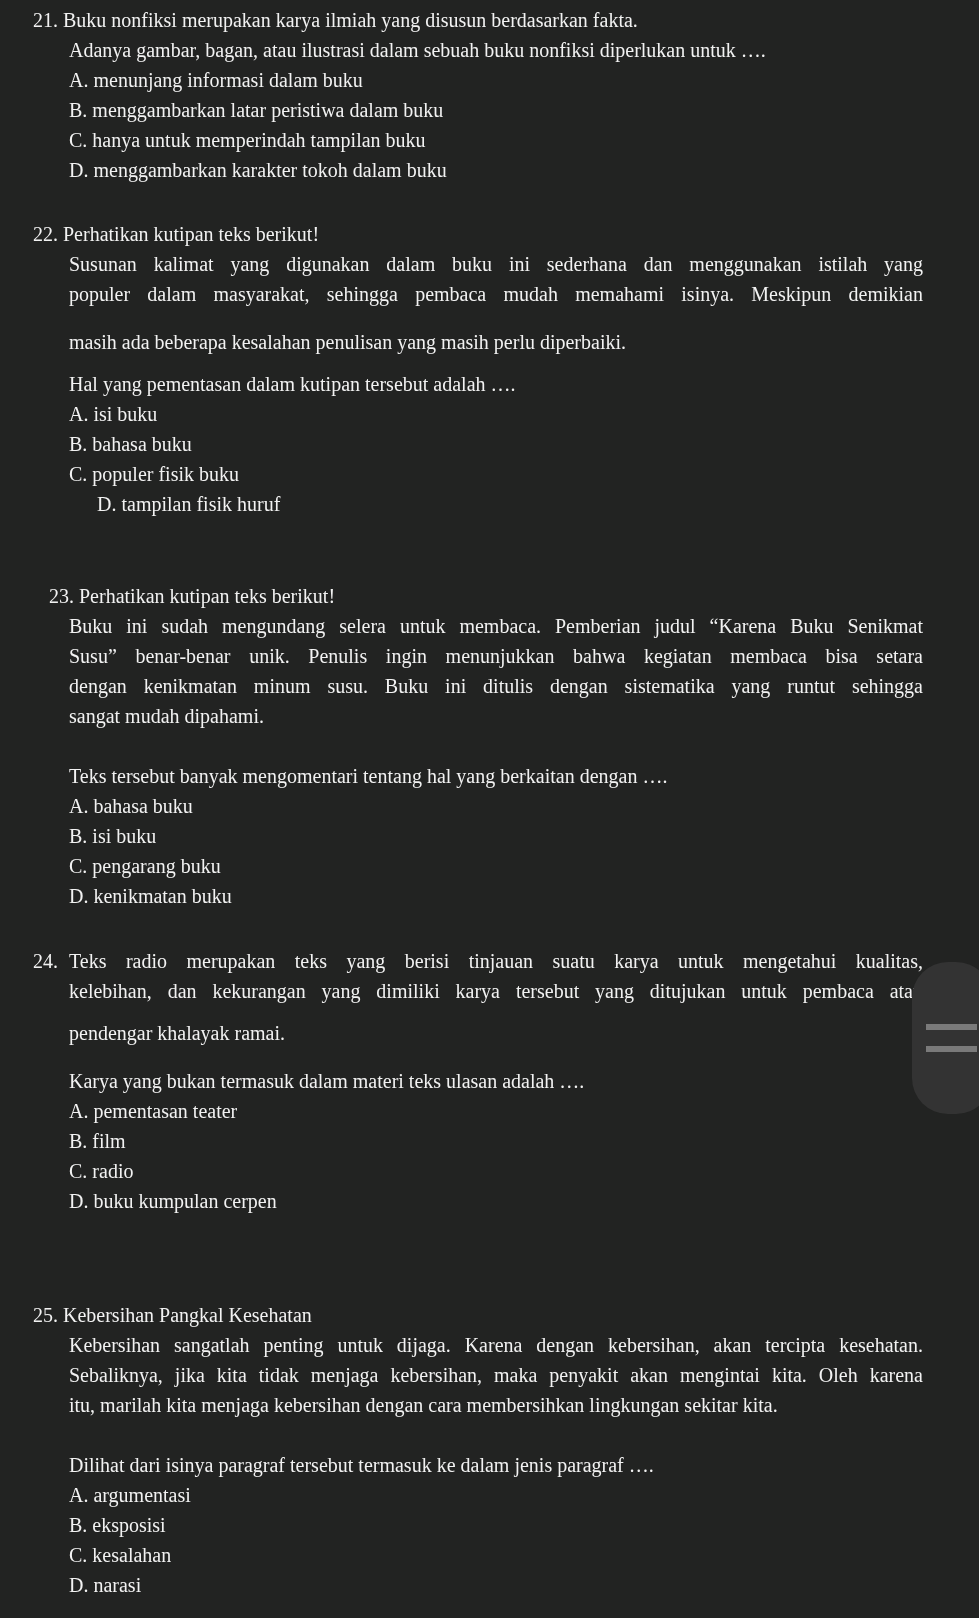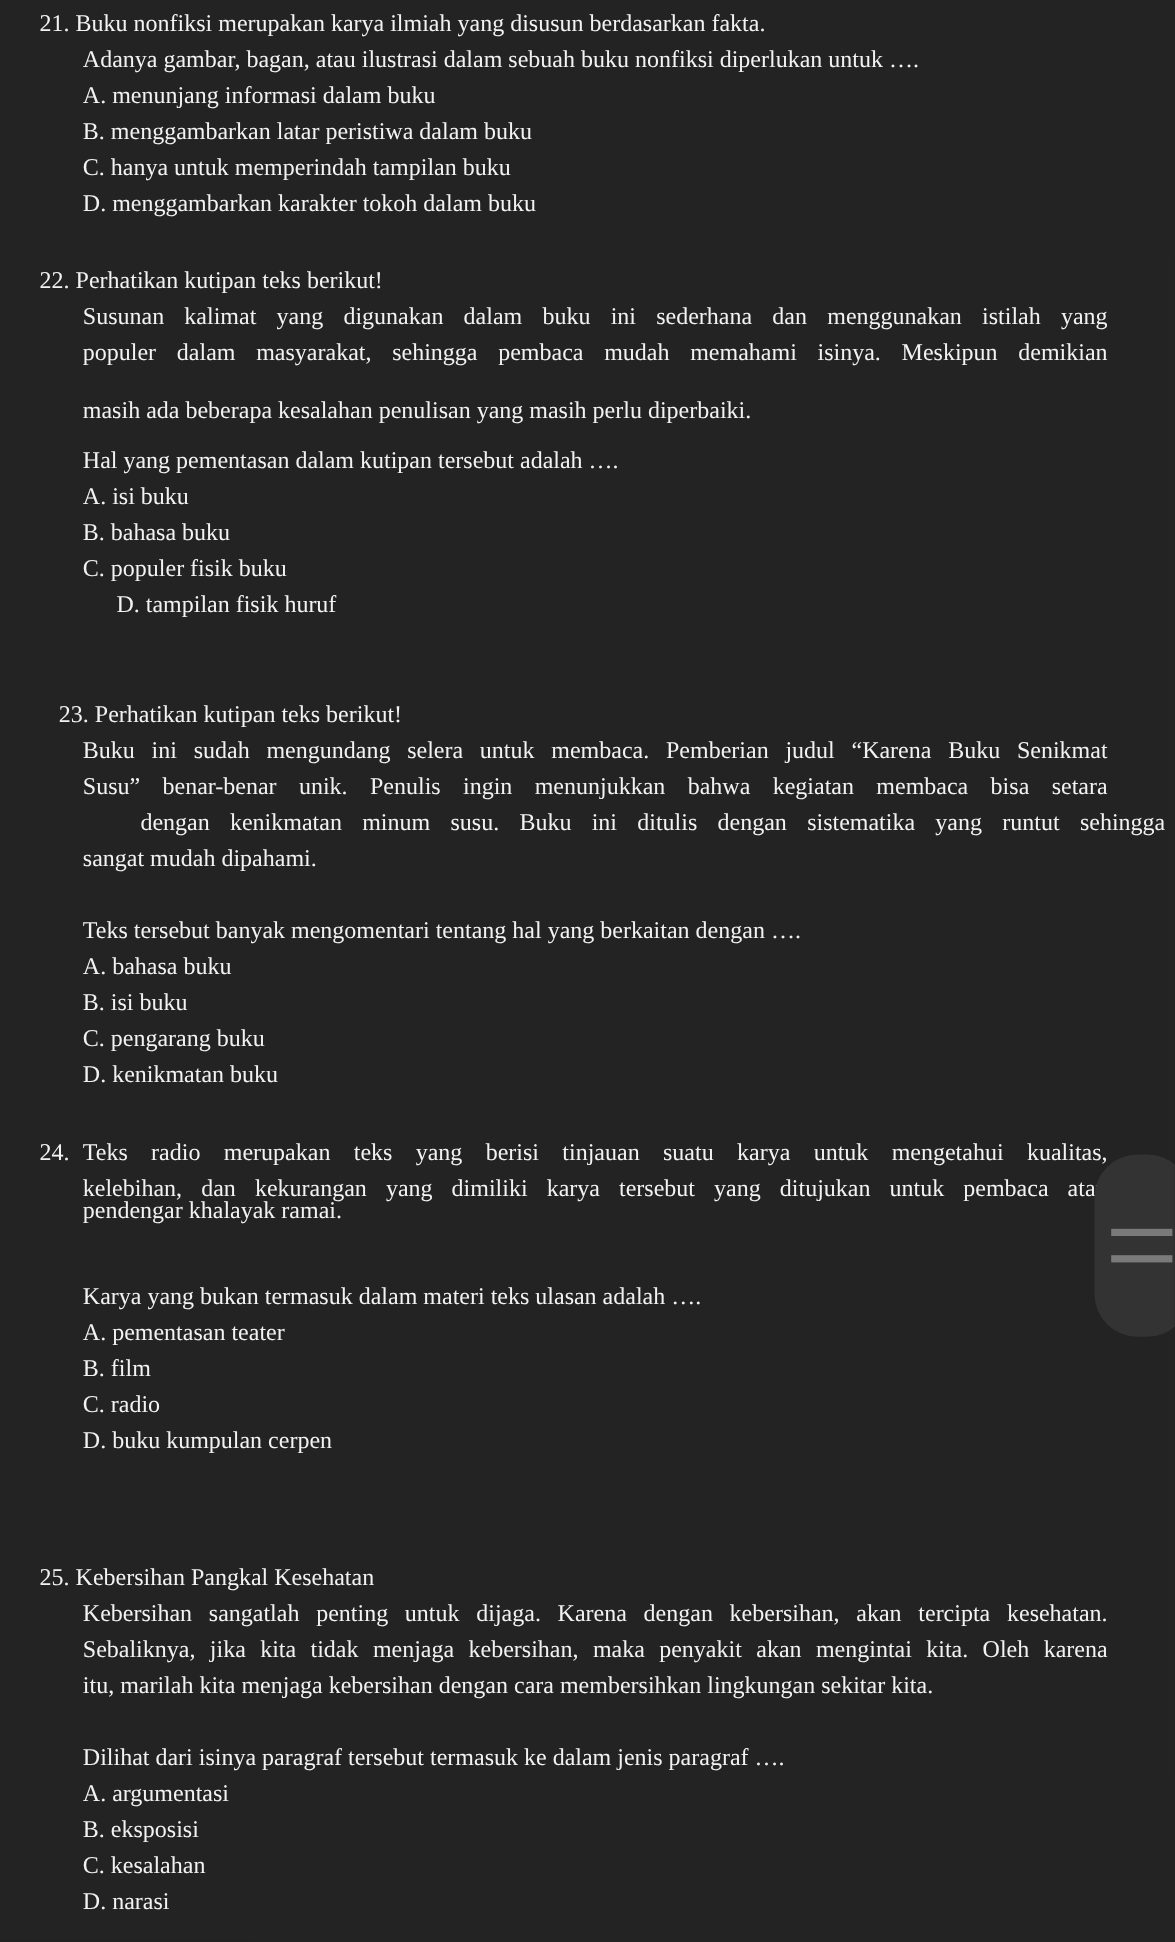--- a/index.html
+++ b/index.html
@@ -47,34 +47,34 @@
     <div class="line indent" style="top:180px;">A. isi buku</div>
     <div class="line indent" style="top:210px;">B. bahasa buku</div>
     <div class="line indent" style="top:240px;">C. populer fisik buku</div>
     <div class="line indent" style="top:270px;margin-left:28px;">D. tampilan fisik huruf</div>
   </div>
 
   <div class="q" style="top:584px;">
     <div class="line num" style="top:0;margin-left:16px;"><span>23.</span> <span>Perhatikan kutipan teks berikut!</span></div>
     <div class="line indent just" style="top:30px;">Buku ini sudah mengundang selera untuk membaca. Pemberian judul “Karena Buku Senikmat</div>
     <div class="line indent just" style="top:60px;">Susu” benar-benar unik. Penulis ingin menunjukkan bahwa kegiatan membaca bisa setara</div>
-    <div class="line indent just" style="top:90px;margin-left:48px;">dengan kenikmatan minum susu. Buku ini ditulis dengan sistematika yang runtut sehingga</div>
+    <div class="line indent just" style="top:90px;">dengan kenikmatan minum susu. Buku ini ditulis dengan sistematika yang runtut sehingga</div>
     <div class="line indent" style="top:120px;">sangat mudah dipahami.</div>
     <div class="line indent" style="top:180px;">Teks tersebut banyak mengomentari tentang hal yang berkaitan dengan ….</div>
     <div class="line indent" style="top:210px;">A. bahasa buku</div>
     <div class="line indent" style="top:240px;">B. isi buku</div>
     <div class="line indent" style="top:270px;">C. pengarang buku</div>
     <div class="line indent" style="top:300px;">D. kenikmatan buku</div>
   </div>
 
   <div class="q" style="top:949px;">
     <div class="line num" style="top:0;">24.</div>
     <div class="line indent just" style="top:0;">Teks radio merupakan teks yang berisi tinjauan suatu karya untuk mengetahui kualitas,</div>
     <div class="line indent just" style="top:30px;">kelebihan, dan kekurangan yang dimiliki karya tersebut yang ditujukan untuk pembaca atau</div>
-    <div class="line indent" style="top:48px;">pendengar khalayak ramai.</div>
+    <div class="line indent" style="top:72px;">pendengar khalayak ramai.</div>
     <div class="line indent" style="top:120px;">Karya yang bukan termasuk dalam materi teks ulasan adalah ….</div>
     <div class="line indent" style="top:150px;">A. pementasan teater</div>
     <div class="line indent" style="top:180px;">B. film</div>
     <div class="line indent" style="top:210px;">C. radio</div>
     <div class="line indent" style="top:240px;">D. buku kumpulan cerpen</div>
   </div>
 
   <div class="q" style="top:1303px;">
     <div class="line num" style="top:0;"><span>25.</span> <span>Kebersihan Pangkal Kesehatan</span></div>
     <div class="line indent just" style="top:30px;">Kebersihan sangatlah penting untuk dijaga. Karena dengan kebersihan, akan tercipta kesehatan.</div>

